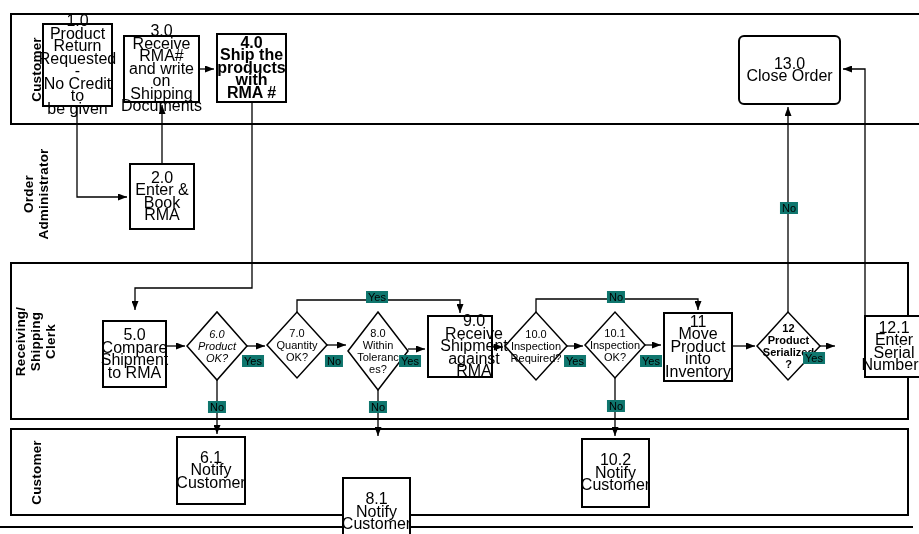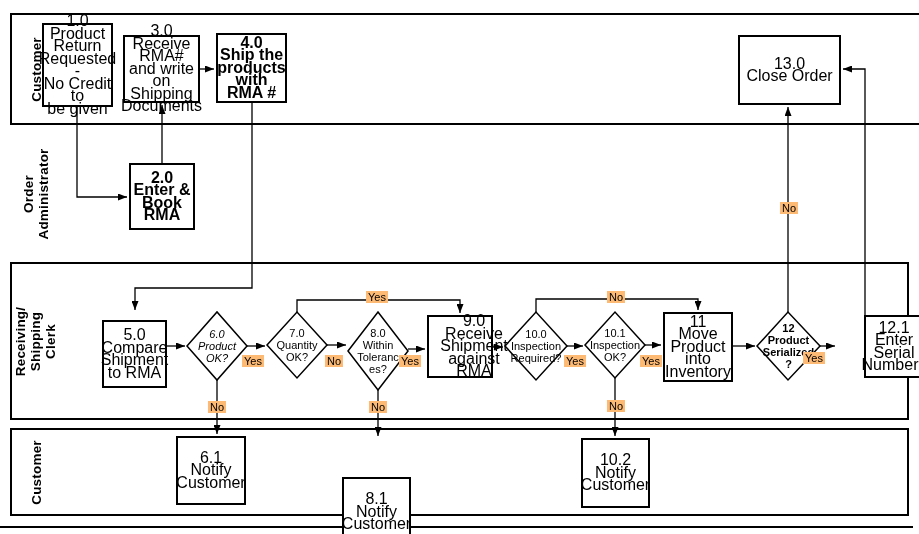--- a/index.html
+++ b/index.html
@@ -16,21 +16,21 @@
   .node{
     position:absolute;border:2px solid #000;box-sizing:border-box;background:#fff;
     display:flex;align-items:center;justify-content:center;text-align:center;
     font-size:16px;line-height:12.5px;white-space:pre-line;
   }
   .dtext{
     position:absolute;display:flex;align-items:center;justify-content:center;
     text-align:center;font-size:11px;line-height:12px;white-space:pre-line;
   }
   .elabel{
-    position:absolute;transform:translate(-50%,-50%);background:#fdba74;
+    position:absolute;transform:translate(-50%,-50%);background:#0f766e;
     font-size:11px;line-height:12px;padding:0 2px;
   }
   .pageline{position:absolute;border-top:2px solid #000;height:0;}
   svg.layer{position:absolute;left:0;top:0;}
   svg .conn{fill:none;stroke:#000;stroke-width:1.3;}
   svg .diamond{fill:#fff;stroke:#000;stroke-width:1.5;}
 </style>
 </head>
 <body>
 
@@ -99,23 +99,23 @@
 be given</div>
   <div class="node" style="left:123px;top:35px;width:77px;height:68px;">3.0
 Receive RMA#
 and write on
 Shipping
 Documents</div>
   <div class="node" style="left:216px;top:33px;width:71px;height:70px;font-weight:bold;">4.0
 Ship the
 products with
 RMA #</div>
-  <div class="node" style="left:738px;top:35px;width:103px;height:70px;">13.0
+  <div class="node" style="left:738px;top:35px;width:103px;height:70px;border-radius:6px;">13.0
 Close Order</div>
-  <div class="node" style="left:129px;top:163px;width:66px;height:67px;font-weight:bold;">2.0
+  <div class="node" style="left:129px;top:163px;width:66px;height:67px;">2.0
 Enter &amp; Book
 RMA</div>
   <div class="node" style="left:102px;top:312px;width:65px;height:68px;margin-top:8px;">5.0
 Compare
 Shipment
 to RMA</div>
   <div class="node" style="left:427px;top:315px;width:66px;height:63px;padding-left:28px;">9.0
 Receive
 Shipment
 against RMA</div>

